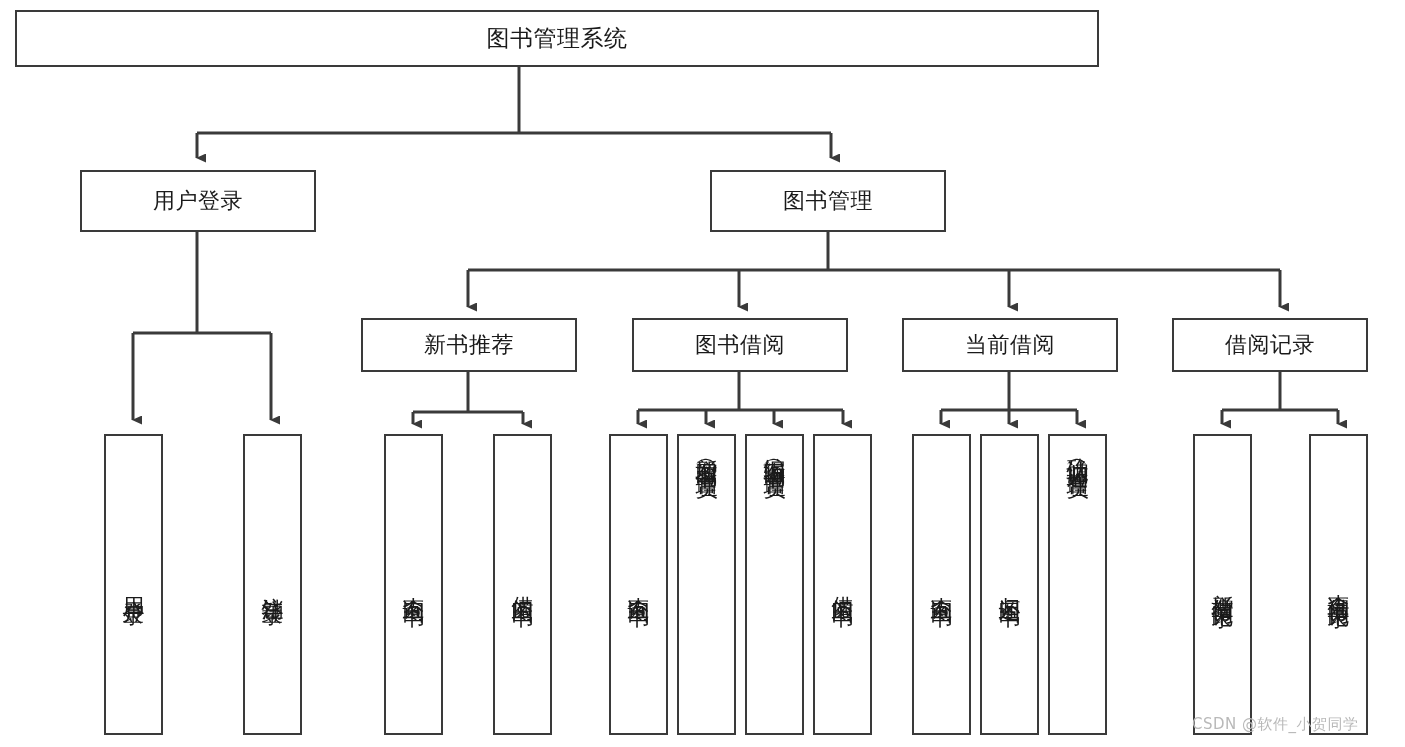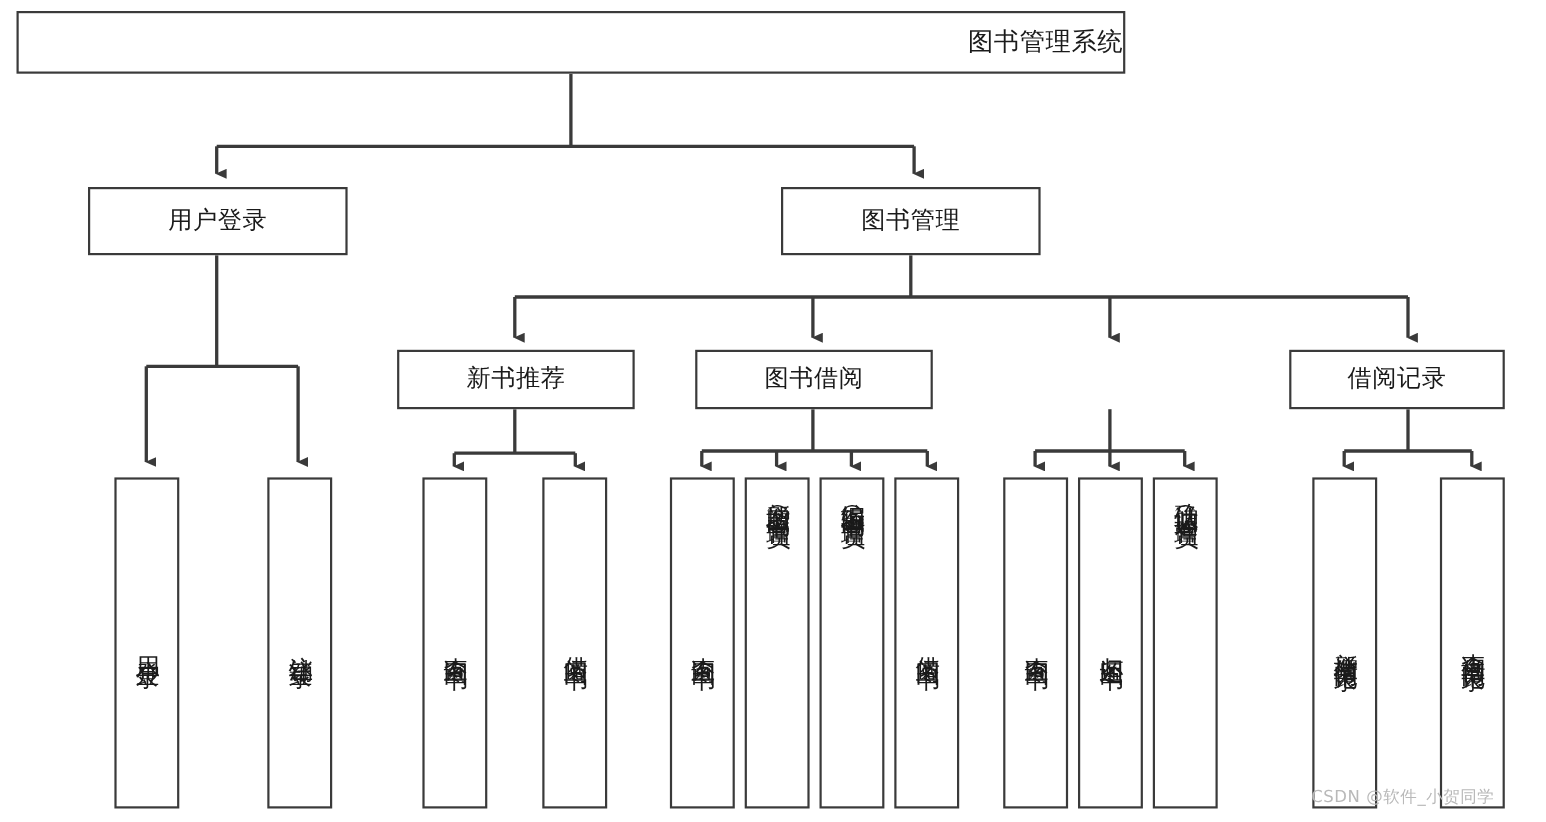--- a/index.html
+++ b/index.html
@@ -126,38 +126,41 @@
       <path d="M1009,410 L1009,424" marker-end="url(#arrow)"></path>
       <path d="M1077,410 L1077,424" marker-end="url(#arrow)"></path>
 
       <path d="M1280,372 L1280,410"></path>
       <path d="M1222,410 L1338,410"></path>
       <path d="M1222,410 L1222,424" marker-end="url(#arrow)"></path>
       <path d="M1338,410 L1338,424" marker-end="url(#arrow)"></path>
     </g>
   </svg>
 
-  <div class="node h root" style="left:15px; top:10px; width:1008px; height:57px;justify-content:flex-end;">
+  <div class="node h root" style="left:15px; top:10px; width:1084px; height:57px;">
     <span class="label">图书管理系统</span>
   </div>
 
   <div class="node h" style="left:80px; top:170px; width:236px; height:62px;">
     <span class="label">用户登录</span>
   </div>
   <div class="node h" style="left:710px; top:170px; width:236px; height:62px;">
     <span class="label">图书管理</span>
   </div>
 
   <div class="node h" style="left:361px; top:318px; width:216px; height:54px;">
     <span class="label">新书推荐</span>
   </div>
   <div class="node h" style="left:632px; top:318px; width:216px; height:54px;justify-content:center;">
     <span class="label">图书借阅</span>
   </div>
-  <div class="node h" style="left:1172px; top:318px; width:196px; height:54px;">
+  <div class="node h" style="left:902px; top:318px; width:216px; height:54px;">
+    <span class="label">当前借阅</span>
+  </div>
+  <div class="node h" style="left:1172px; top:318px; width:196px; height:54px;font-family:Liberation Serif, serif;">
     <span class="label">借阅记录</span>
   </div>
 
   <div class="node v mid" style="left:104px; top:434px; width:59px; height:301px;">
     <span class="label">用户登录</span>
   </div>
   <div class="node v mid" style="left:243px; top:434px; width:59px; height:301px;">
     <span class="label">注销登录</span>
   </div>
 

